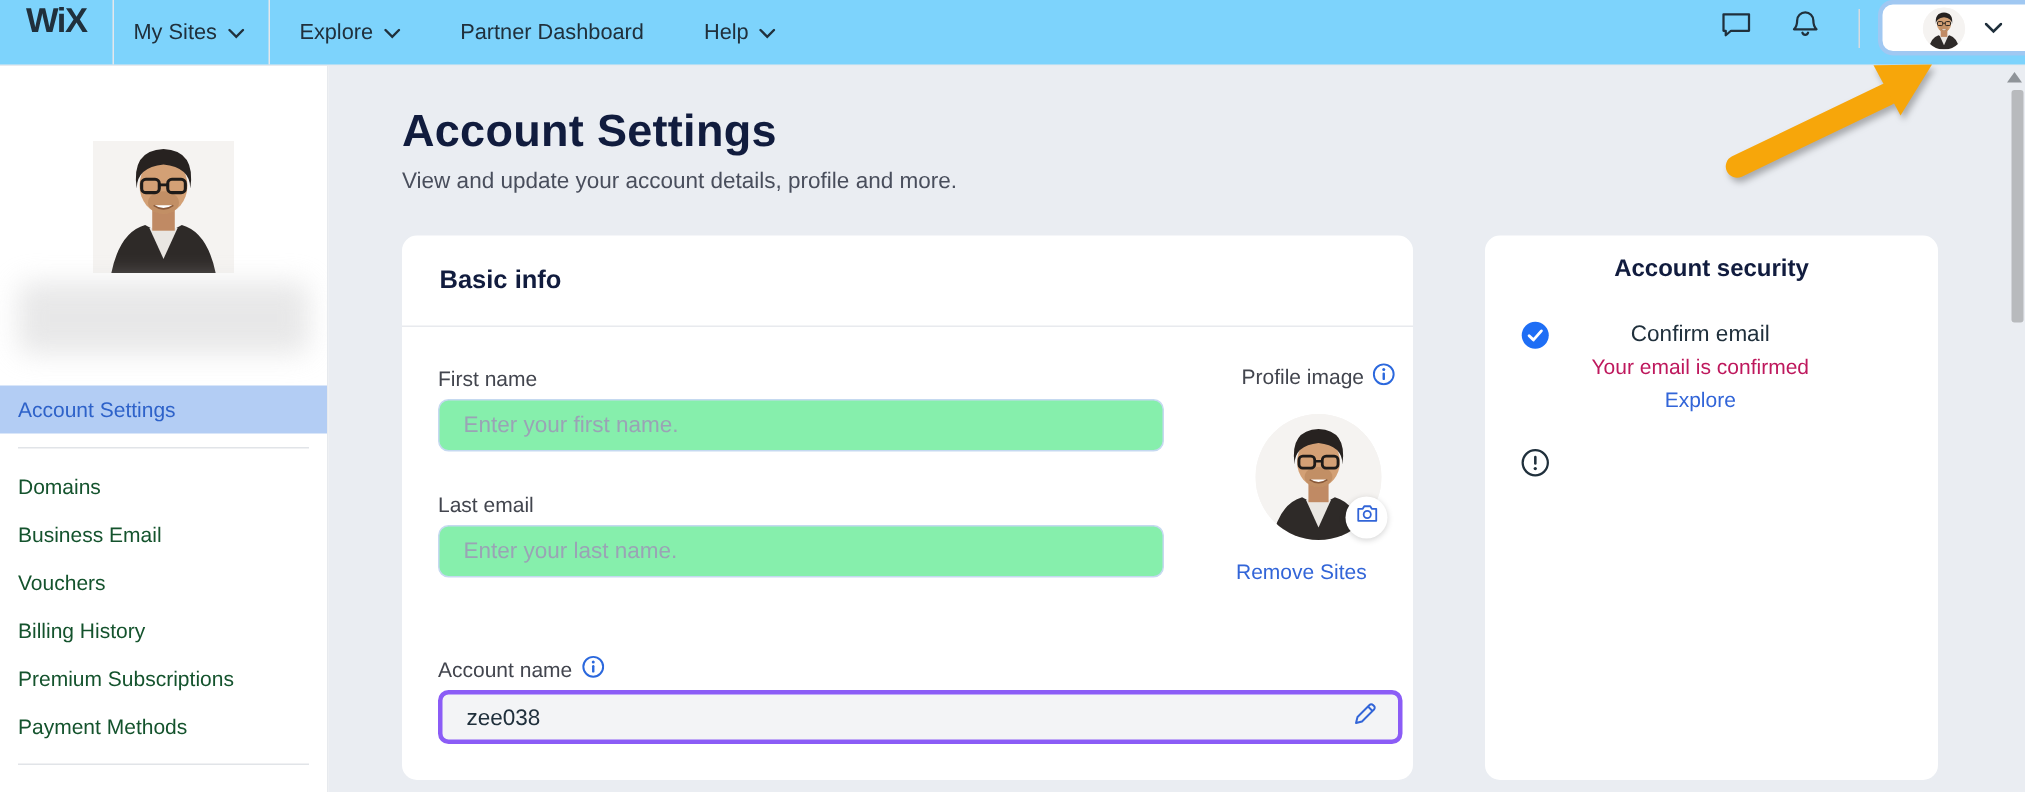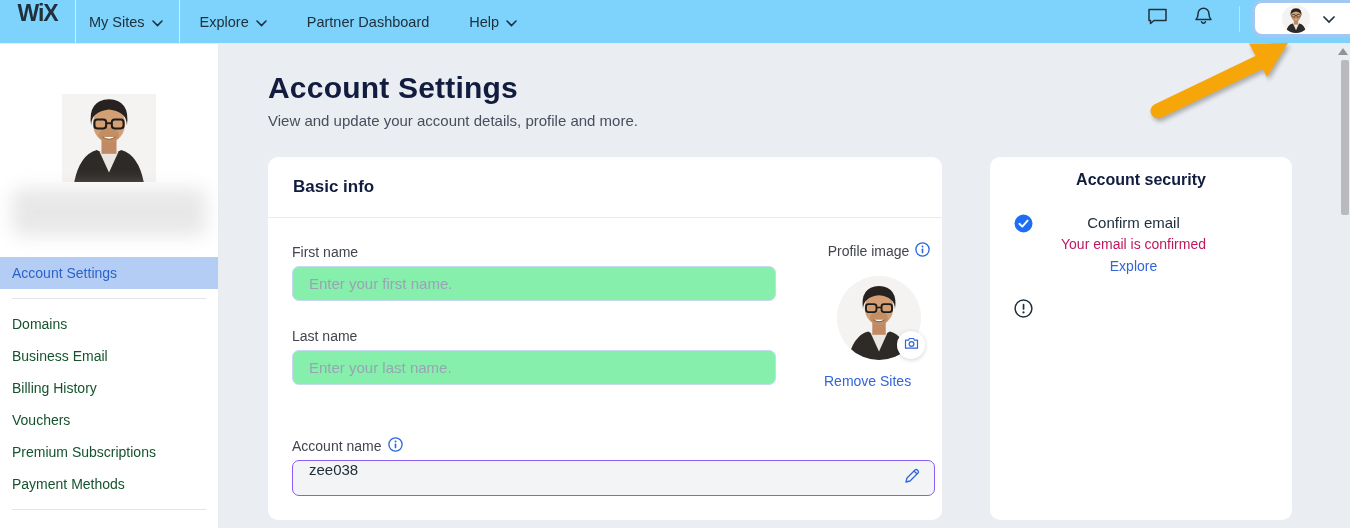--- a/index.html
+++ b/index.html
@@ -94,22 +94,22 @@
   .camera-btn {
     position:absolute; left:73px; top:89px; width:28px; height:28px;
     border-radius:50%; background:#fff; box-shadow:0 1px 4px rgba(0,0,0,.18);
     display:flex; align-items:center; justify-content:center; cursor:pointer;
   }
   .remove-link { position:absolute; left:0; top:131px; width:110px; font-size:14px; color:#3265d8; cursor:pointer; }
 
   .lbl-account { position:absolute; left:24px; top:219px; display:flex; align-items:center; gap:6px; }
   .account-field {
     position:absolute; left:24px; top:242px; width:643px; height:36px;
-    background:#f3f4f6; border:1px solid #8b5cf6; border-radius:7px;
-    display:flex; padding:0 14px 0 16px;
+    background:#f3f4f6; border:3px solid #8b5cf6; border-radius:7px;
+    display:flex; align-items:center; padding:0 14px 0 16px;
     font-size:15px; color:#20303c;
   }
   .account-field .grow { flex:1; }
   .edit-btn { cursor:pointer; display:flex; align-items:center; }
 
   .sec-body { padding:14px 24px 0;text-align:center; }
   .sec-title { font-size:16px; font-weight:700; color:#111c3e; }
   .sec-item { display:flex; gap:28px; margin-top:25px; }
   .sec-item-title { font-size:15px; color:#20303c; }
   .sec-item-desc { font-size:14px; color:#be185d; line-height:18px; margin-top:4px; max-width:212px; }
@@ -226,39 +226,39 @@
   <line x1="47" y1="37.5" x2="53" y2="37.5" stroke="#1e1b19" stroke-width="2"></line>
   <path d="M43 52 Q50 57 57 52" fill="#fff" stroke="#8a5a3a" stroke-width="1.2"></path>
 </svg>
     </div>
   <div class="blur-name"></div>
   <nav class="menu">
     <div class="menu-item selected">Account Settings</div>
     <div class="menu-sep"></div>
     <div class="menu-item">Domains</div>
     <div class="menu-item">Business Email</div>
+    <div class="menu-item">Vouchers</div>
     <div class="menu-item">Billing History</div>
-    <div class="menu-item">Vouchers</div>
     <div class="menu-item">Premium Subscriptions</div>
     <div class="menu-item">Payment Methods</div>
     <div class="menu-sep"></div>
     <div class="menu-item">API Keys</div>
   </nav>
 </aside>
 
 <main class="content">
   <h1 class="page-title">Account Settings</h1>
   <p class="page-subtitle">View and update your account details, profile and more.</p>
 
   <section class="card basic">
     <div class="card-header">Basic info</div>
     <div class="basic-body">
       <label class="field-label lbl-first">First name</label>
       <input class="text-input inp-first" type="text" placeholder="Enter your first name." style="">
-      <label class="field-label lbl-last">Last name</label>
+      <label class="field-label lbl-last">Last email</label>
       <input class="text-input inp-last" type="text" placeholder="Enter your last name." style="">
 
       <div class="profile-col">
         <div class="profile-label">
           <span>Profile image</span>
           <span>
             <svg width="15" height="15" viewBox="0 0 15 15">
                 <circle cx="7.5" cy="7.5" r="6.6" fill="none" stroke="#2b68dd" stroke-width="1.3"></circle>
                 <circle cx="7.5" cy="4.4" r="1" fill="#2b68dd"></circle>
                 <rect x="6.7" y="6.4" width="1.6" height="5" rx="0.8" fill="#2b68dd"></rect>

